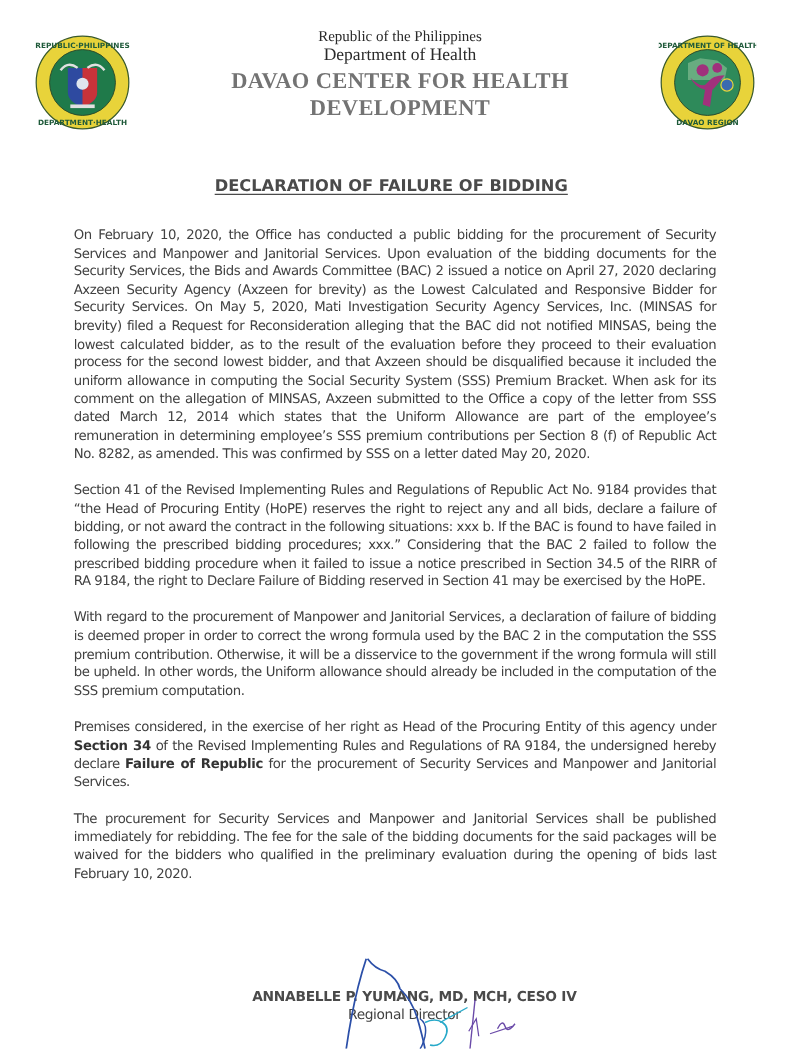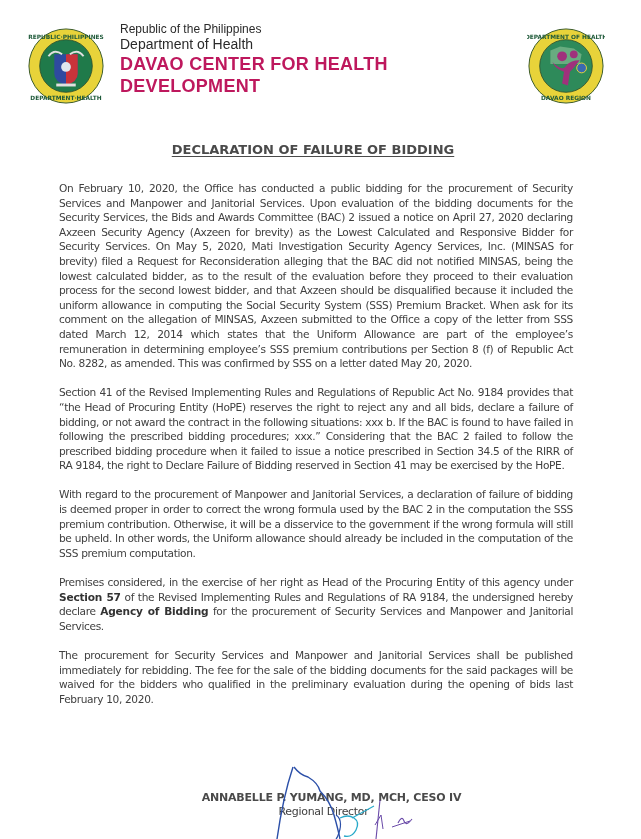--- a/index.html
+++ b/index.html
@@ -7,25 +7,25 @@
     width: 641px; height: 839px; background: #ffffff; position: relative; overflow: hidden;
     color: #3a3a3a;
   }
   .page { position: absolute; left: 0; top: 0; width: 641px; height: 839px; }
 
   
   .header { position: absolute; left: 0; top: 0; width: 641px; height: 110px; }
   .seal { position: absolute; width: 78px; height: 78px; }
   .seal-left { left: 27px; top: 27px; }
   .seal-right { left: 527px; top: 27px; }
-  .letterhead { position: absolute; left: 120px; top: 22px; width: 400px; text-align: left;
-    font-family: Liberation Sans, sans-serif; color: #2a2a2a; }
+  .letterhead { position: absolute; left: 120px; top: 22px; width: 400px; text-align: center;
+    font-family: Liberation Serif, serif; color: #2a2a2a; }
   .lh-line1 { font-size: 12px; line-height: 14px; }
   .lh-line2 { font-size: 14px; line-height: 17px; }
-  .lh-line3 { font-size: 18px; line-height: 22px; font-weight: bold; letter-spacing: 0.3px; color: #be185d; }
+  .lh-line3 { font-size: 18px; line-height: 22px; font-weight: bold; letter-spacing: 0.3px; color: #737373; }
 
   
   .title { position: absolute; left: 0; top: 142px; width: 626px; text-align: center;
     font-family: "DejaVu Sans", sans-serif; font-weight: bold; font-size: 13px; color: #4a4a4a;
     text-decoration: underline; text-underline-offset: 2px; letter-spacing: 0px; }
 
   
   .body { position: absolute; left: 59px; top: 181px; width: 514px;
     font-family: "DejaVu Sans", sans-serif; font-size: 10.6px; line-height: 14.6px; color: #404040;
     letter-spacing: -0.35px; }
@@ -77,21 +77,21 @@
       <text x="40" y="75" font-size="6" text-anchor="middle" fill="#1f5a3a" font-family="DejaVu Sans, sans-serif" font-weight="bold">DAVAO REGION</text>
     </svg>
   </div>
 
   <div class="title">DECLARATION OF FAILURE OF BIDDING</div>
 
   <div class="body">
     <p class="para">On February 10, 2020, the Office has conducted a public bidding for the procurement of Security Services and Manpower and Janitorial Services. Upon evaluation of the bidding documents for the Security Services, the Bids and Awards Committee (BAC) 2 issued a notice on April 27, 2020 declaring Axzeen Security Agency (Axzeen for brevity) as the Lowest Calculated and Responsive Bidder for Security Services. On May 5, 2020, Mati Investigation Security Agency Services, Inc. (MINSAS for brevity) filed a Request for Reconsideration alleging that the BAC did not notified MINSAS, being the lowest calculated bidder, as to the result of the evaluation before they proceed to their evaluation process for the second lowest bidder, and that Axzeen should be disqualified because it included the uniform allowance in computing the Social Security System (SSS) Premium Bracket. When ask for its comment on the allegation of MINSAS, Axzeen submitted to the Office a copy of the letter from SSS dated March 12, 2014 which states that the Uniform Allowance are part of the employee’s remuneration in determining employee’s SSS premium contributions per Section 8 (f) of Republic Act No. 8282, as amended. This was confirmed by SSS on a letter dated May 20, 2020.</p>
     <p class="para">Section 41 of the Revised Implementing Rules and Regulations of Republic Act No. 9184 provides that “the Head of Procuring Entity (HoPE) reserves the right to reject any and all bids, declare a failure of bidding, or not award the contract in the following situations: xxx b. If the BAC is found to have failed in following the prescribed bidding procedures; xxx.” Considering that the BAC 2 failed to follow the prescribed bidding procedure when it failed to issue a notice prescribed in Section 34.5 of the RIRR of RA 9184, the right to Declare Failure of Bidding reserved in Section 41 may be exercised by the HoPE.</p>
     <p class="para">With regard to the procurement of Manpower and Janitorial Services, a declaration of failure of bidding is deemed proper in order to correct the wrong formula used by the BAC 2 in the computation the SSS premium contribution. Otherwise, it will be a disservice to the government if the wrong formula will still be upheld. In other words, the Uniform allowance should already be included in the computation of the SSS premium computation.</p>
-    <p class="para"><span>Premises considered, in the exercise of her right as Head of the Procuring Entity of this agency under </span><b>Section 57</b><span> of the Revised Implementing Rules and Regulations of RA 9184, the undersigned hereby declare </span><b>Agency of Bidding</b><span> for the procurement of Security Services and Manpower and Janitorial Services.</span></p>
+    <p class="para"><span>Premises considered, in the exercise of her right as Head of the Procuring Entity of this agency under </span><b>Section 34</b><span> of the Revised Implementing Rules and Regulations of RA 9184, the undersigned hereby declare </span><b>Failure of Republic</b><span> for the procurement of Security Services and Manpower and Janitorial Services.</span></p>
     <p class="para">The procurement for Security Services and Manpower and Janitorial Services shall be published immediately for rebidding. The fee for the sale of the bidding documents for the said packages will be waived for the bidders who qualified in the preliminary evaluation during the opening of bids last February 10, 2020.</p>
   </div>
 
   <div class="sig-block">
     <div class="sig-name">ANNABELLE P. YUMANG, MD, MCH, CESO IV</div>
     <div class="sig-title">Regional Director</div>
   </div>
 
   <svg class="signature" viewBox="0 0 641 839">
     <path d="M293 767 q-10 30 -16 72" stroke="#2b4fa8" stroke-width="1.4" fill="none"></path>

